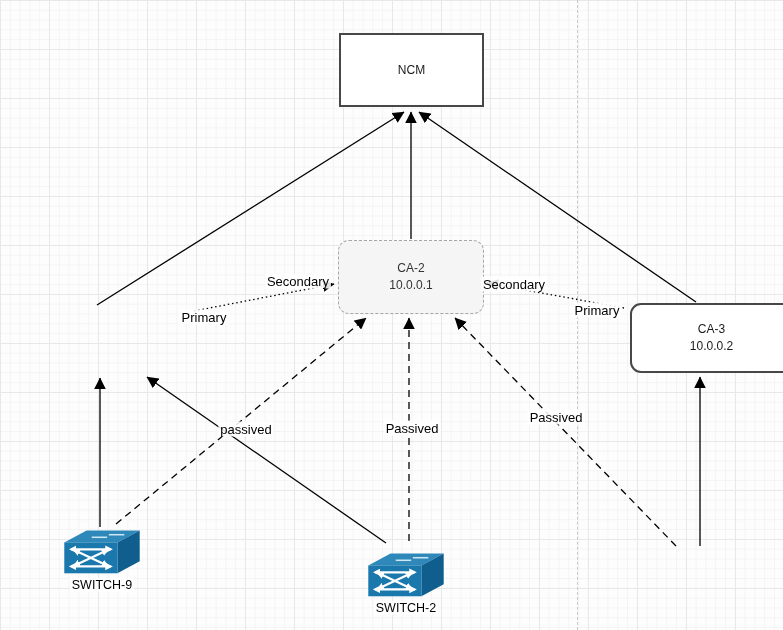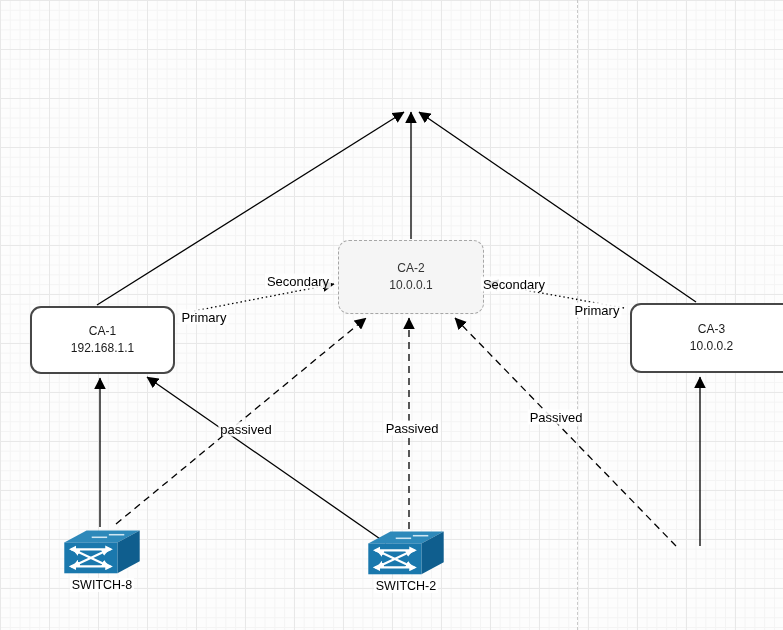--- a/index.html
+++ b/index.html
@@ -67,25 +67,24 @@
       <line x1="100" y1="527" x2="100" y2="378" class="solid" marker-end="url(#arr)"></line>
       <line x1="386" y1="543" x2="147" y2="377" class="solid" marker-end="url(#arr)"></line>
       <line x1="116" y1="524" x2="366" y2="318" class="dashed" marker-end="url(#arr)"></line>
       <line x1="409" y1="541" x2="409" y2="318" class="dashed" marker-end="url(#arr)"></line>
       <line x1="676" y1="546" x2="455" y2="318" class="dashed" marker-end="url(#arr)"></line>
       <line x1="700" y1="546" x2="700" y2="377" class="solid" marker-end="url(#arr)"></line>
       <line x1="194" y1="311" x2="334" y2="284" class="dotted" marker-end="url(#arr)"></line>
       <line x1="624" y1="308" x2="487" y2="283" class="dotted" marker-end="url(#arr)"></line>
     </svg>
 
+  <div class="node box" style="left:339px; top:33px; width:145px; height:74px;">
+    <span>NCM</span>
+  </div>
 
-  <div class="node box rounded" style="left:30px; top:306px; width:145px; height:68px;">
-    <span>CA-1</span>
-    <span>192.168.1.1</span>
-  </div>
 
   <div class="node ghost rounded" style="left:338px; top:240px; width:146px; height:74px;">
     <span>CA-2</span>
     <span>10.0.0.1</span>
   </div>
 
   <div class="node box rounded" style="left:630px; top:303px; width:163px; height:70px;">
     <span>CA-3</span>
     <span>10.0.0.2</span>
   </div>
@@ -100,24 +99,24 @@
       <line x1="14" y1="45" x2="52" y2="27" stroke="#fff" stroke-width="2.6" marker-start="url(#swarr)" marker-end="url(#swarr)"></line>
       <line x1="14" y1="27" x2="52" y2="45" stroke="#fff" stroke-width="2.6" marker-start="url(#swarr)" marker-end="url(#swarr)"></line>
       <line x1="34" y1="12" x2="52" y2="12" stroke="#cfe6f2" stroke-width="1.8"></line>
       <line x1="54" y1="9" x2="72" y2="9" stroke="#cfe6f2" stroke-width="1.8"></line>
       <defs>
         <marker id="swarr" viewBox="0 0 10 10" refX="7" refY="5" markerWidth="3.4" markerHeight="3.4" orient="auto-start-reverse">
           <path d="M0,0 L10,5 L0,10 z" fill="#fff"></path>
         </marker>
       </defs>
     </svg>
-    <div class="switch-label">SWITCH-8</div>
+    <div class="switch-label">SWITCH-9</div>
   </div>
 
-  <div class="switch" style="left:362px; top:528px;">
+  <div class="switch" style="left:362px; top:550px;">
     <svg width="88" height="48" viewBox="0 0 92 56" xmlns="http://www.w3.org/2000/svg">
       <polygon points="2,18 64,18 90,4 28,4" fill="#2e89ba"></polygon>
       <polygon points="64,18 90,4 90,40 64,54" fill="#0f5e8e"></polygon>
       <rect x="2" y="18" width="62" height="36" fill="#1a78ad"></rect>
       <line x1="10" y1="26" x2="56" y2="26" stroke="#fff" stroke-width="2.6" marker-start="url(#swarr)" marker-end="url(#swarr)"></line>
       <line x1="10" y1="46" x2="56" y2="46" stroke="#fff" stroke-width="2.6" marker-start="url(#swarr)" marker-end="url(#swarr)"></line>
       <line x1="14" y1="45" x2="52" y2="27" stroke="#fff" stroke-width="2.6" marker-start="url(#swarr)" marker-end="url(#swarr)"></line>
       <line x1="14" y1="27" x2="52" y2="45" stroke="#fff" stroke-width="2.6" marker-start="url(#swarr)" marker-end="url(#swarr)"></line>
       <line x1="34" y1="12" x2="52" y2="12" stroke="#cfe6f2" stroke-width="1.8"></line>
       <line x1="54" y1="9" x2="72" y2="9" stroke="#cfe6f2" stroke-width="1.8"></line>

